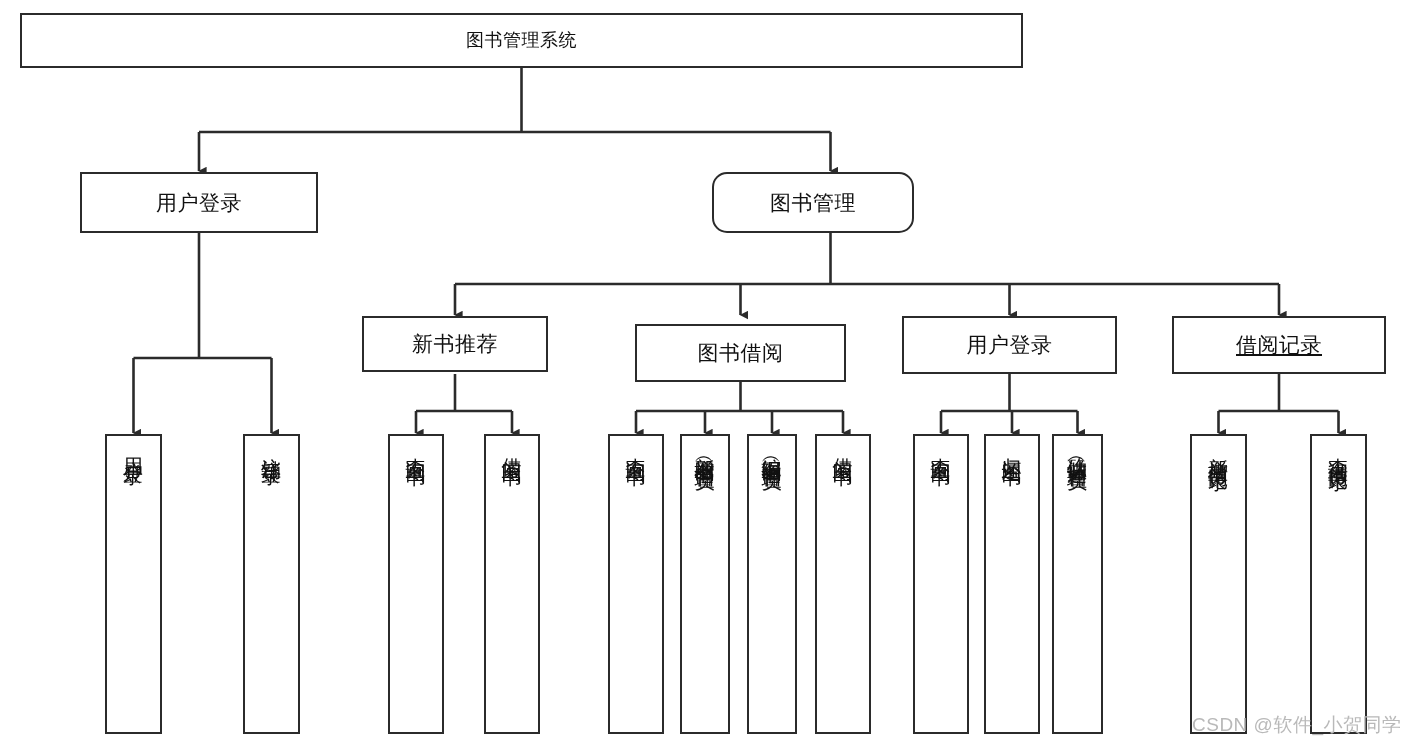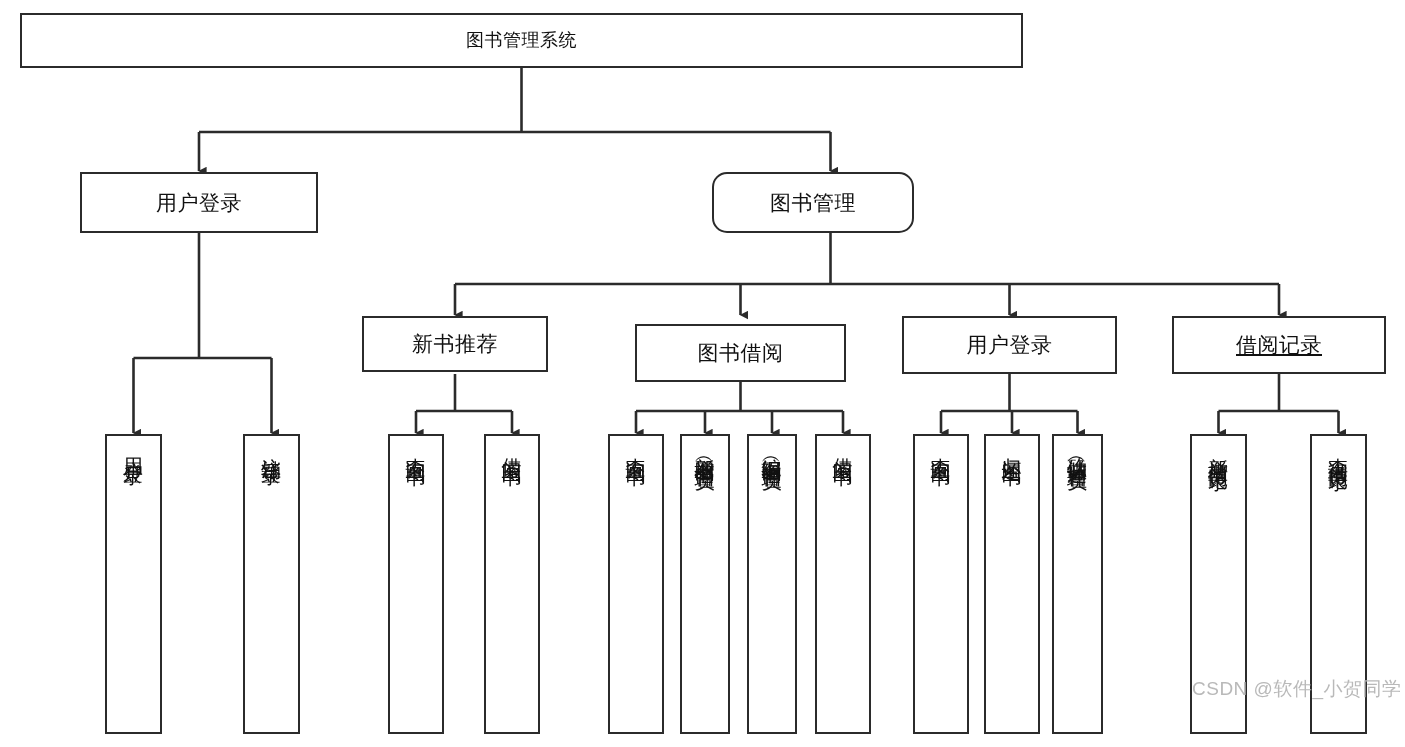--- a/index.html
+++ b/index.html
@@ -181,15 +181,15 @@
         <span class="label">确认归还（管理员）</span>
       </div>
       <div class="node vert" style="left: 1190px; top: 434px; width: 57px; height: 300px;">
         <span class="label">新增借阅记录</span>
       </div>
       <div class="node vert" style="left: 1310px; top: 434px; width: 57px; height: 300px;">
         <span class="label">查询借阅记录</span>
       </div>
     </div>
 
-  <div class="watermark" style="left:1192px; top:676px;">CSDN @软件_小贺同学</div>
+  <div class="watermark" style="left:1192px; top:712px;">CSDN @软件_小贺同学</div>
 
 </div>
 
 </body></html>

